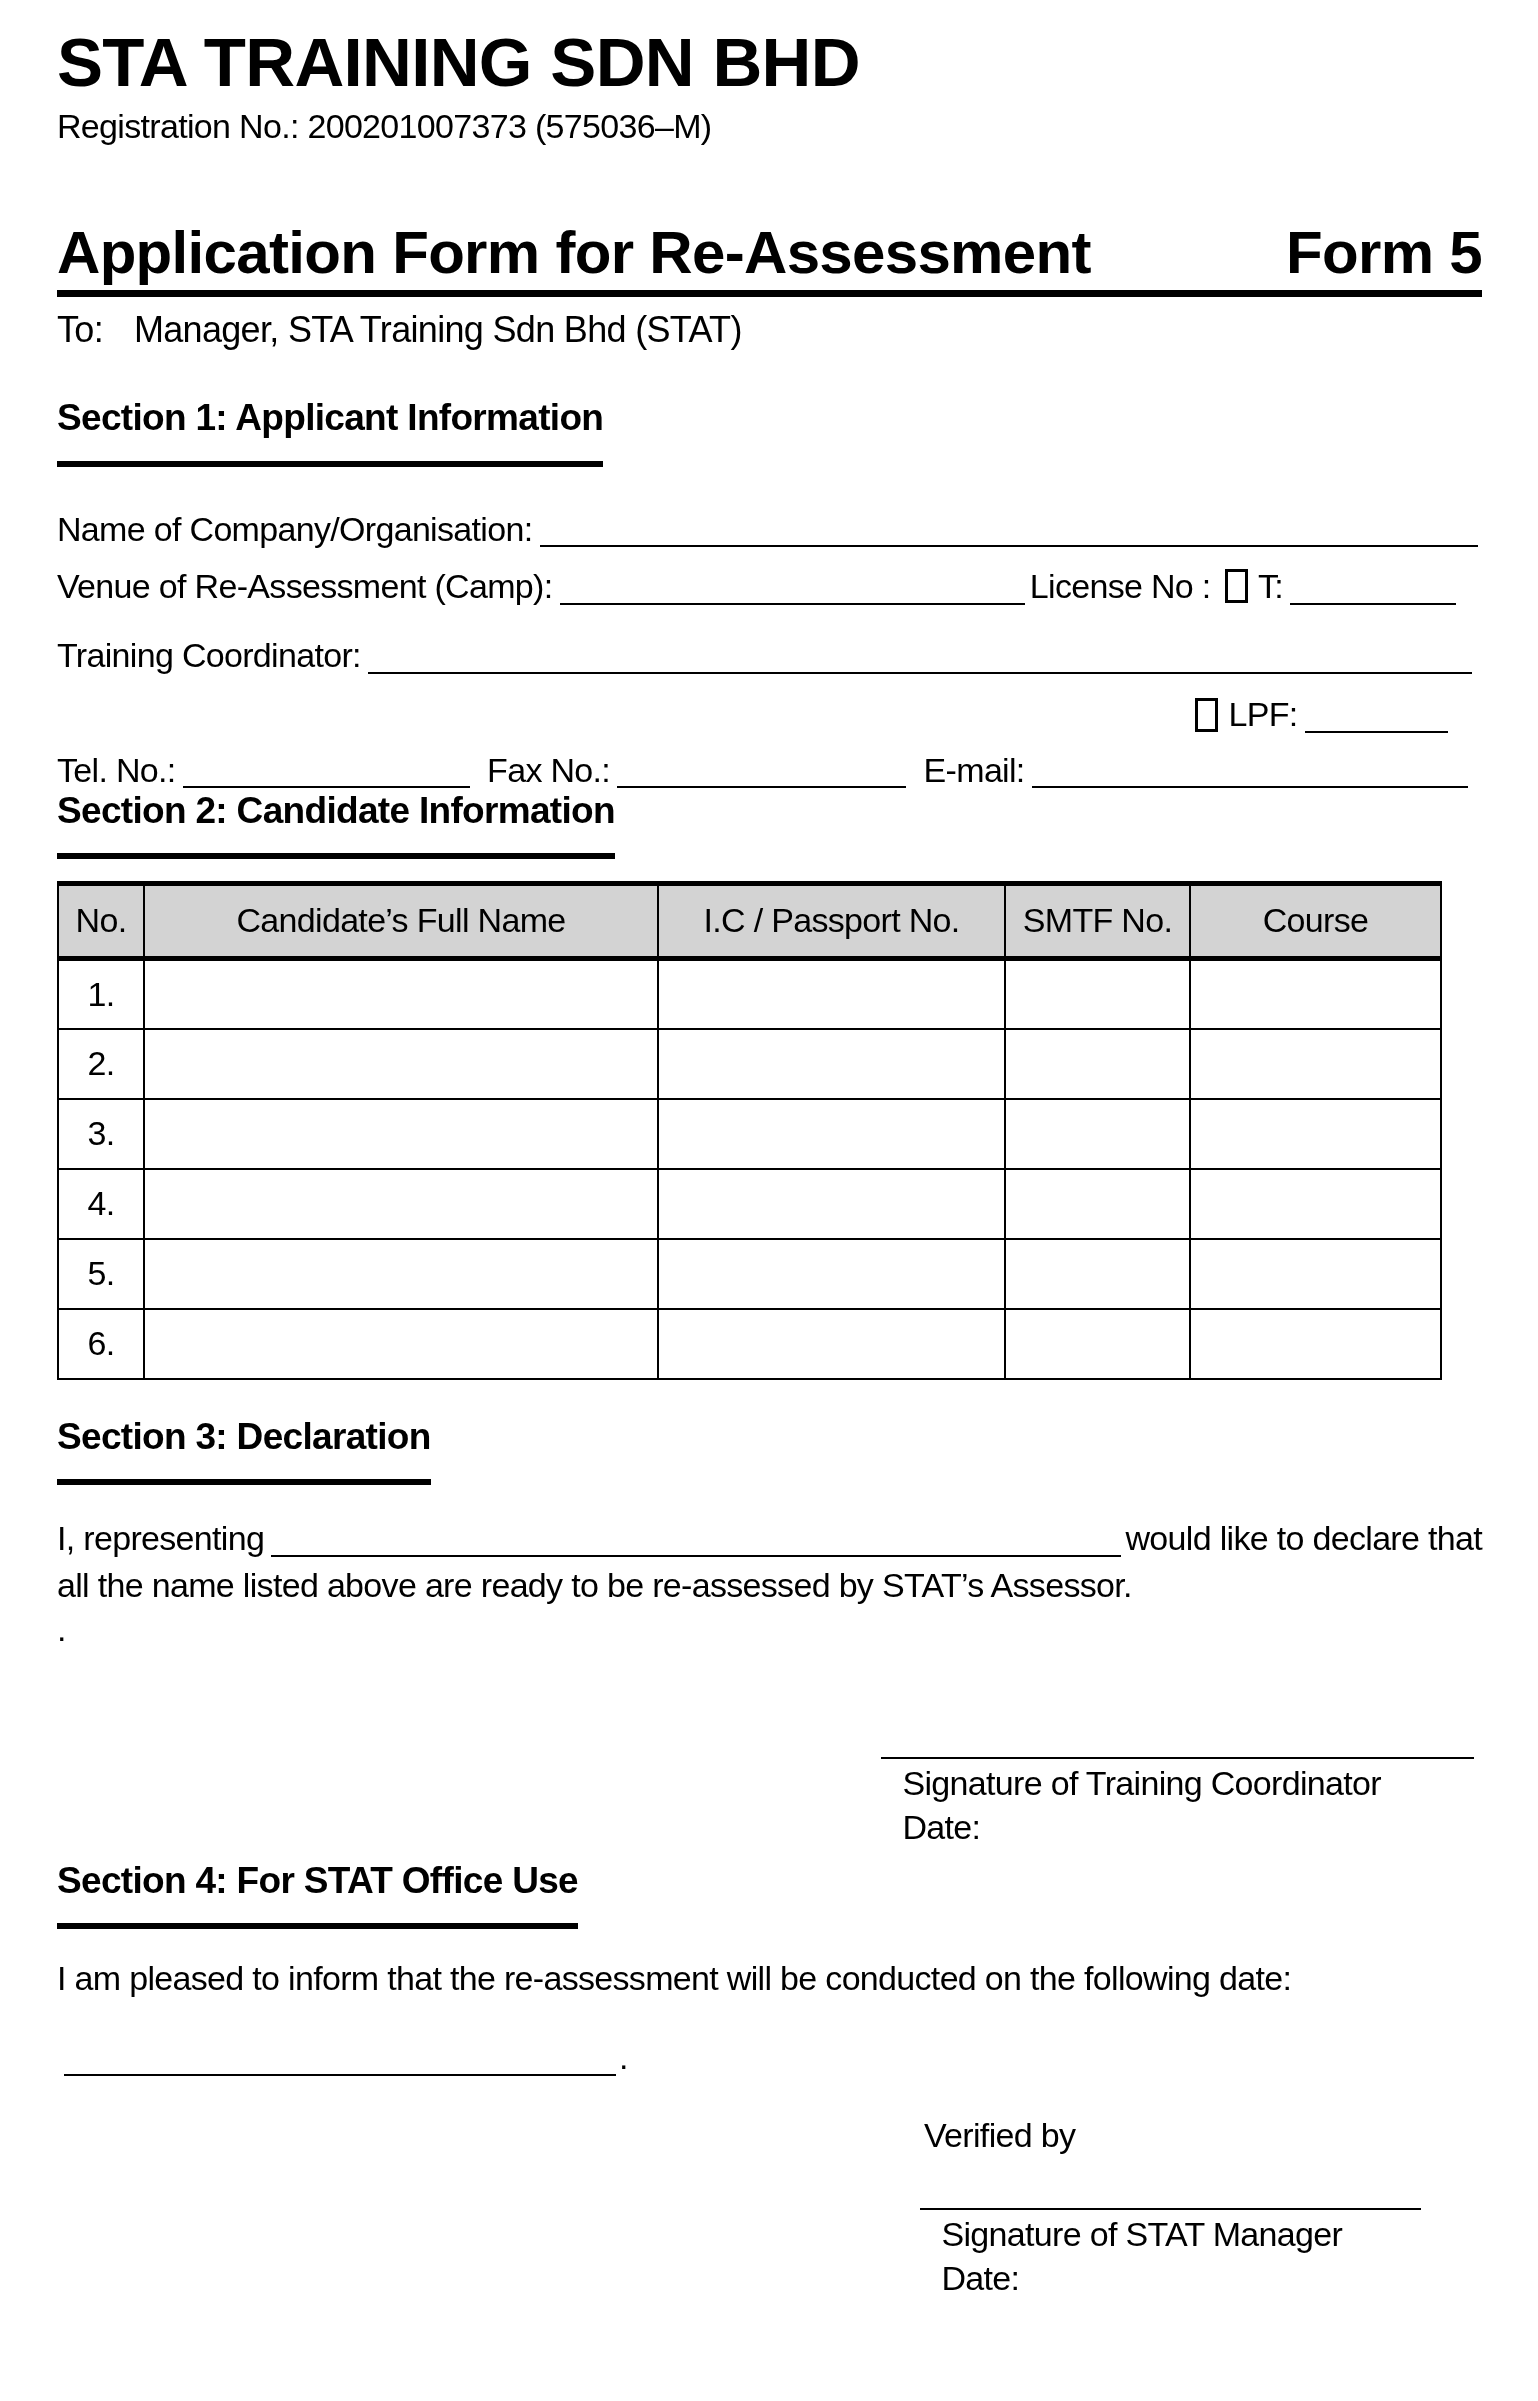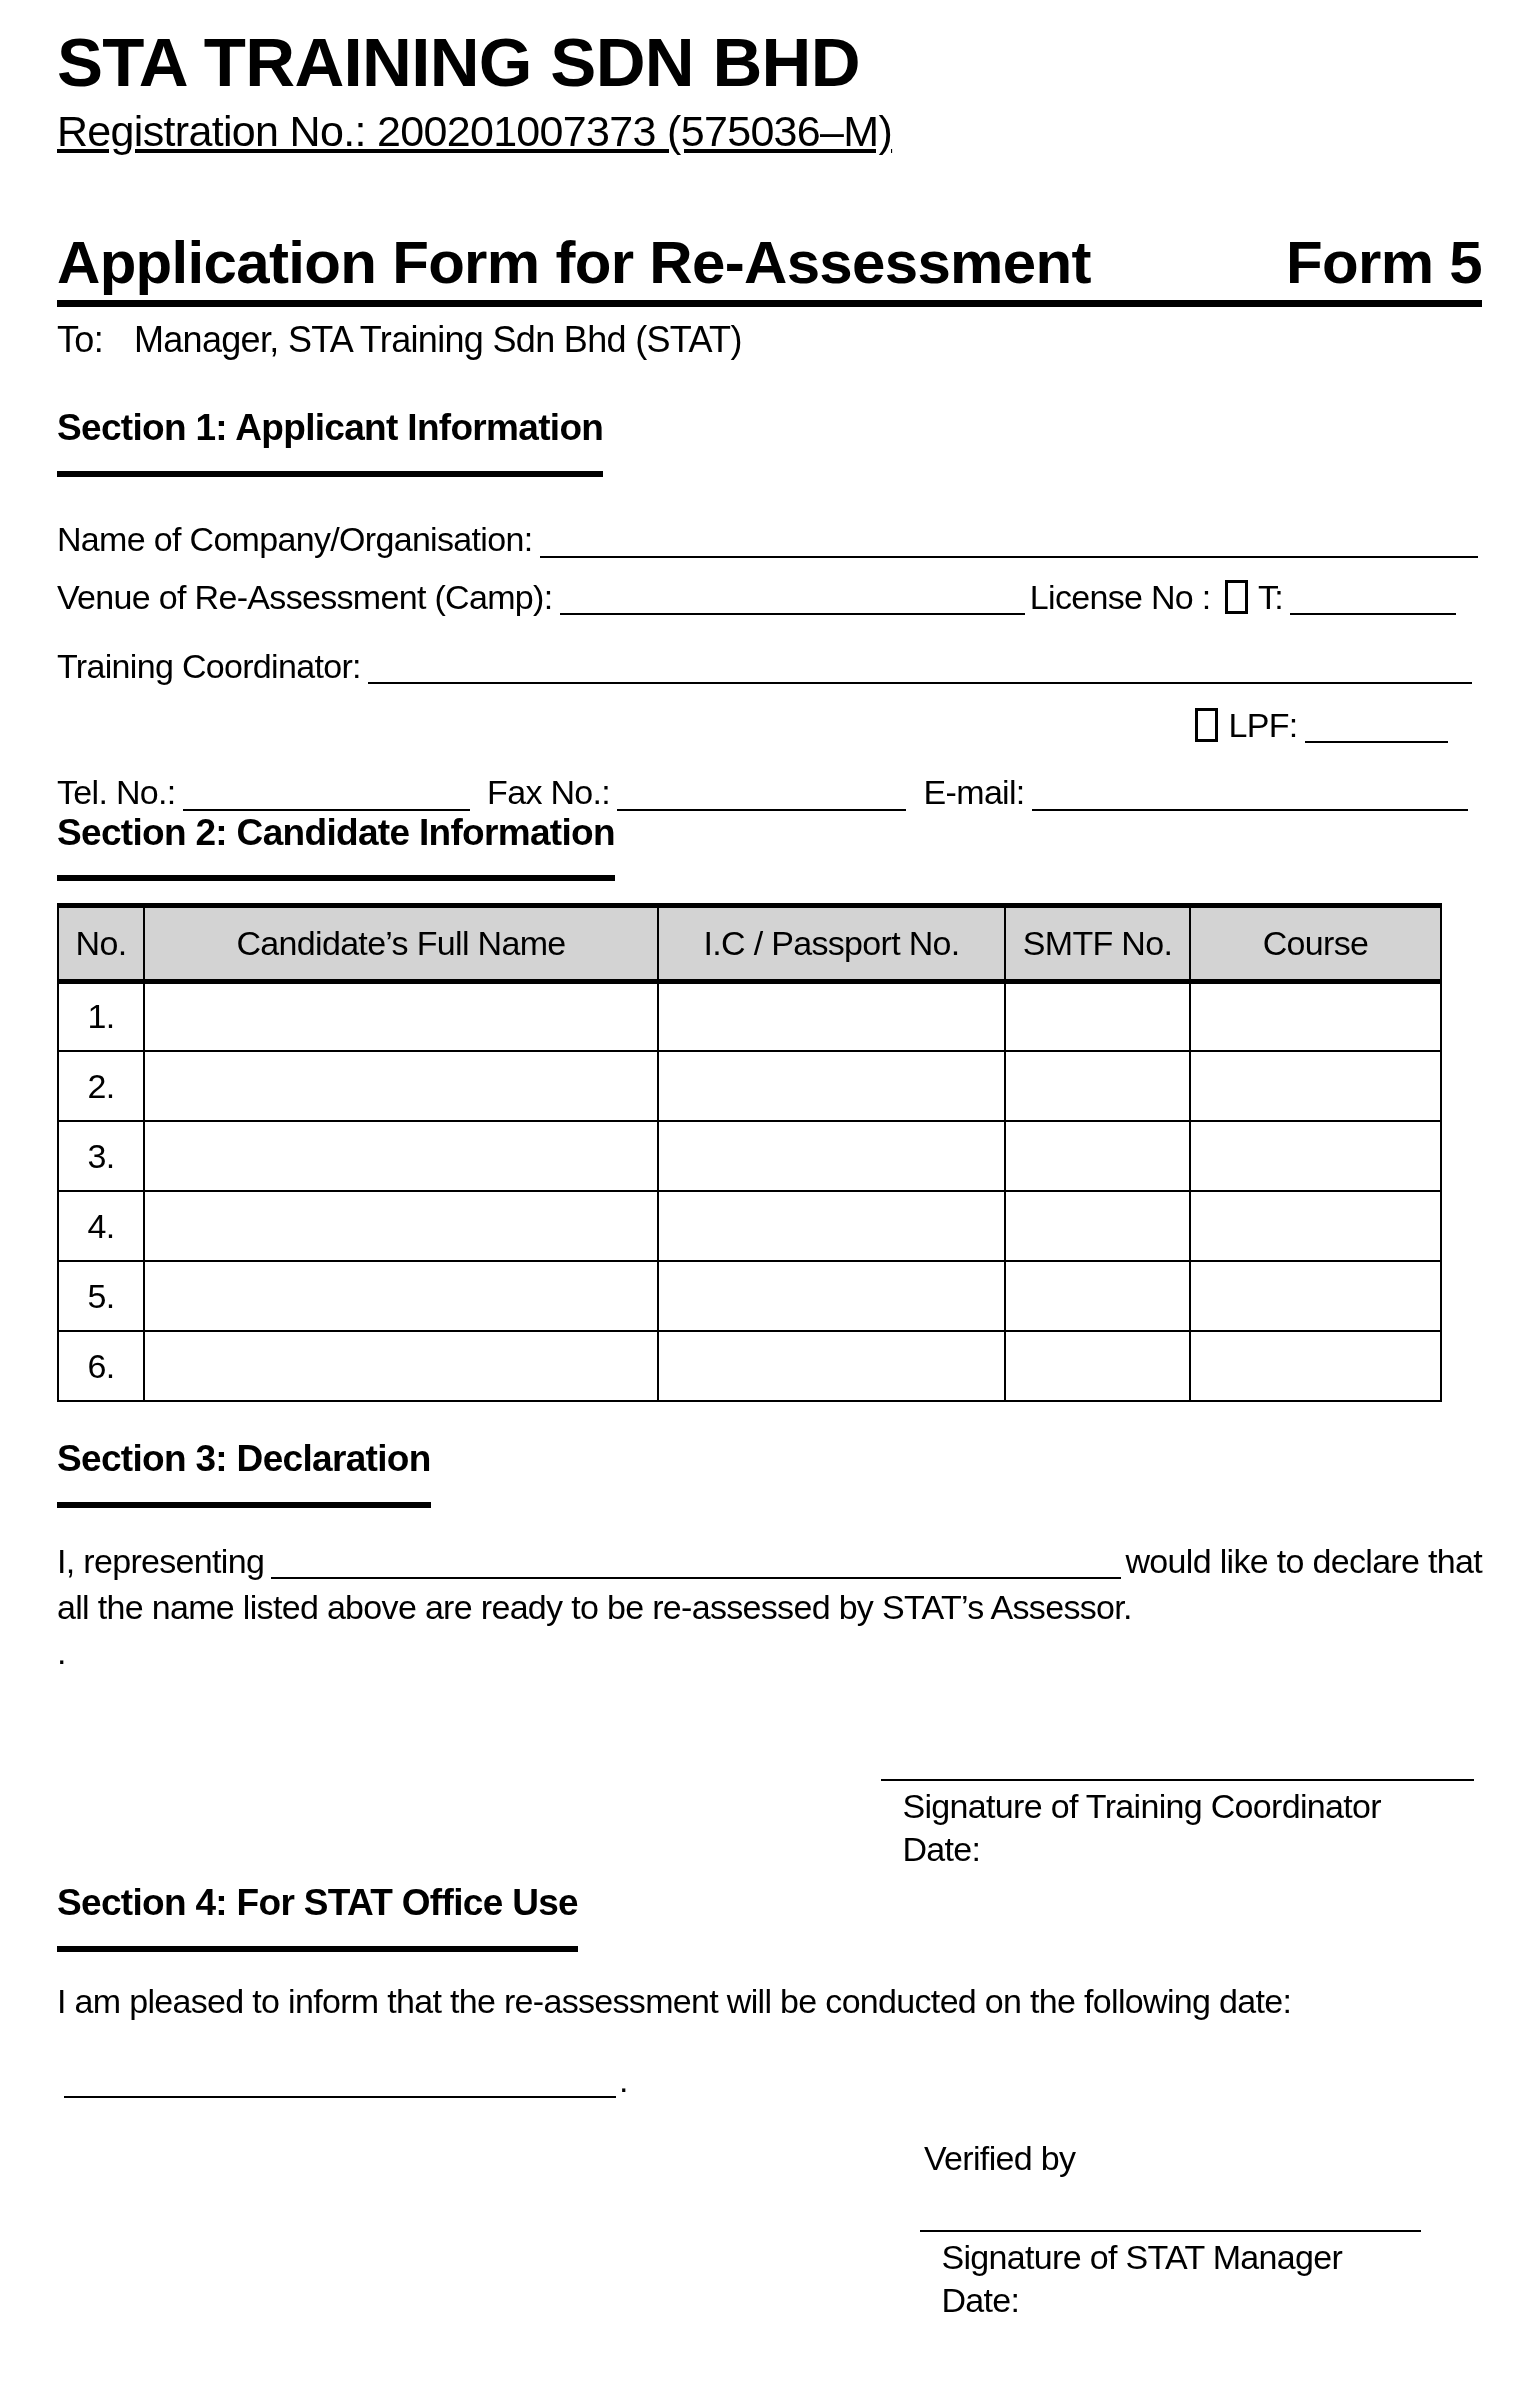--- a/index.html
+++ b/index.html
@@ -4,21 +4,21 @@
 <style>
   * { box-sizing: border-box; }
   html, body { margin: 0; padding: 0; background: #ffffff; }
   .page {
     width: 1539px; height: 2401px; background: #fff; color: #000;
     font-family: "Liberation Sans", "DejaVu Sans", sans-serif;
     font-size: 34px; line-height: 1.15; letter-spacing: -0.02em;
     padding: 21.5px 57px 0 57px; position: relative; overflow: hidden;
   }
   .company-title { font-size: 69px; font-weight: bold; margin: 5.7px 0 0 0; line-height: 1.05; }
-  .reg-line { font-size: 43px; margin-top: 7.2px; text-decoration: underline; }
+  .reg-line { font-size: 34px; margin-top: 7.2px; }
 
   .form-title-row {
     display: flex; justify-content: space-between; align-items: baseline;
     border-bottom: 7.2px solid #000; padding-bottom: 7.2px; margin-top: 77px;
   }
   .form-title, .form-number { font-size: 60px; font-weight: bold; line-height: 1; }
   .to-line { margin-top: 11.5px; font-size: 36px; }
   .to-label { margin-right: 0.6em; }
 
   .section-heading-wrap { margin-top: 0; }
@@ -48,21 +48,21 @@
 
   .checkbox {
     flex: 0 0 auto; width: 23px; height: 34px;
     border: 3.6px solid #000; margin: 0 10px 2.9px 14.3px; background: #fff;
   }
 
   .row-company { margin-top: 43px; }
   .row-venue   { margin-top: 18.6px; padding-right: 21.5px; }
   .row-lpf     { margin-top: 20px; justify-content: flex-end; padding-right: 30px; }
   .row-coord   { margin-top: 30px; padding-right: 5.7px; }
-  .row-tel     { margin-top: 28px; padding-right: 10px; }
+  .row-tel     { margin-top: 16px; padding-right: 10px; }
   .row-course  { margin-top: 40px; padding-right: 5.7px; }
 
   table.candidates {
     width: 1383px; border-collapse: collapse; table-layout: fixed;
     margin-top: 21.5px; font-size: 34px;
   }
   table.candidates th {
     background: #d3d3d3; font-weight: normal; text-align: center;
     border: 2.9px solid #000; border-top: 5.7px solid #000; border-bottom: 5.7px solid #000;
     padding: 15.8px 4.3px;

